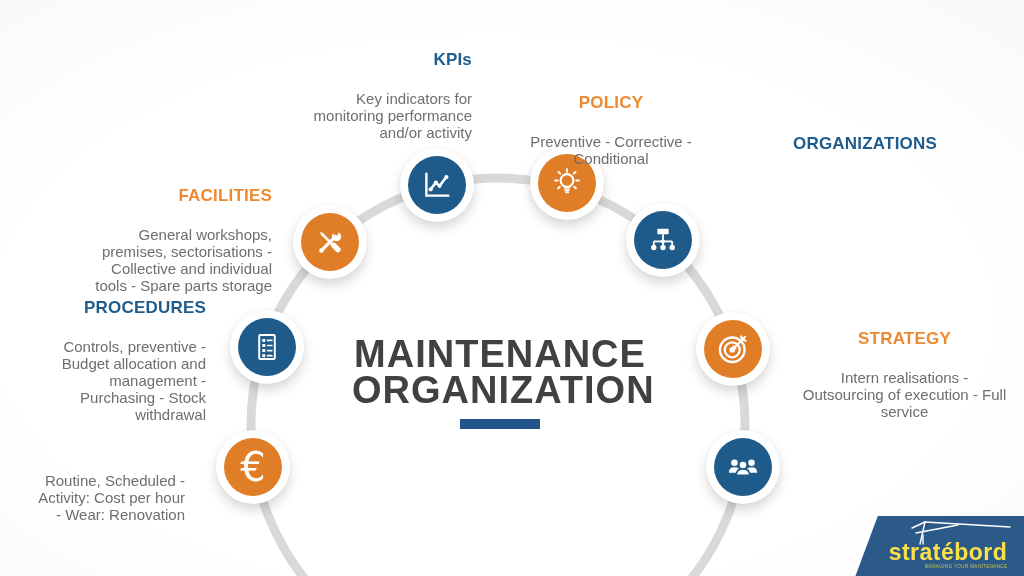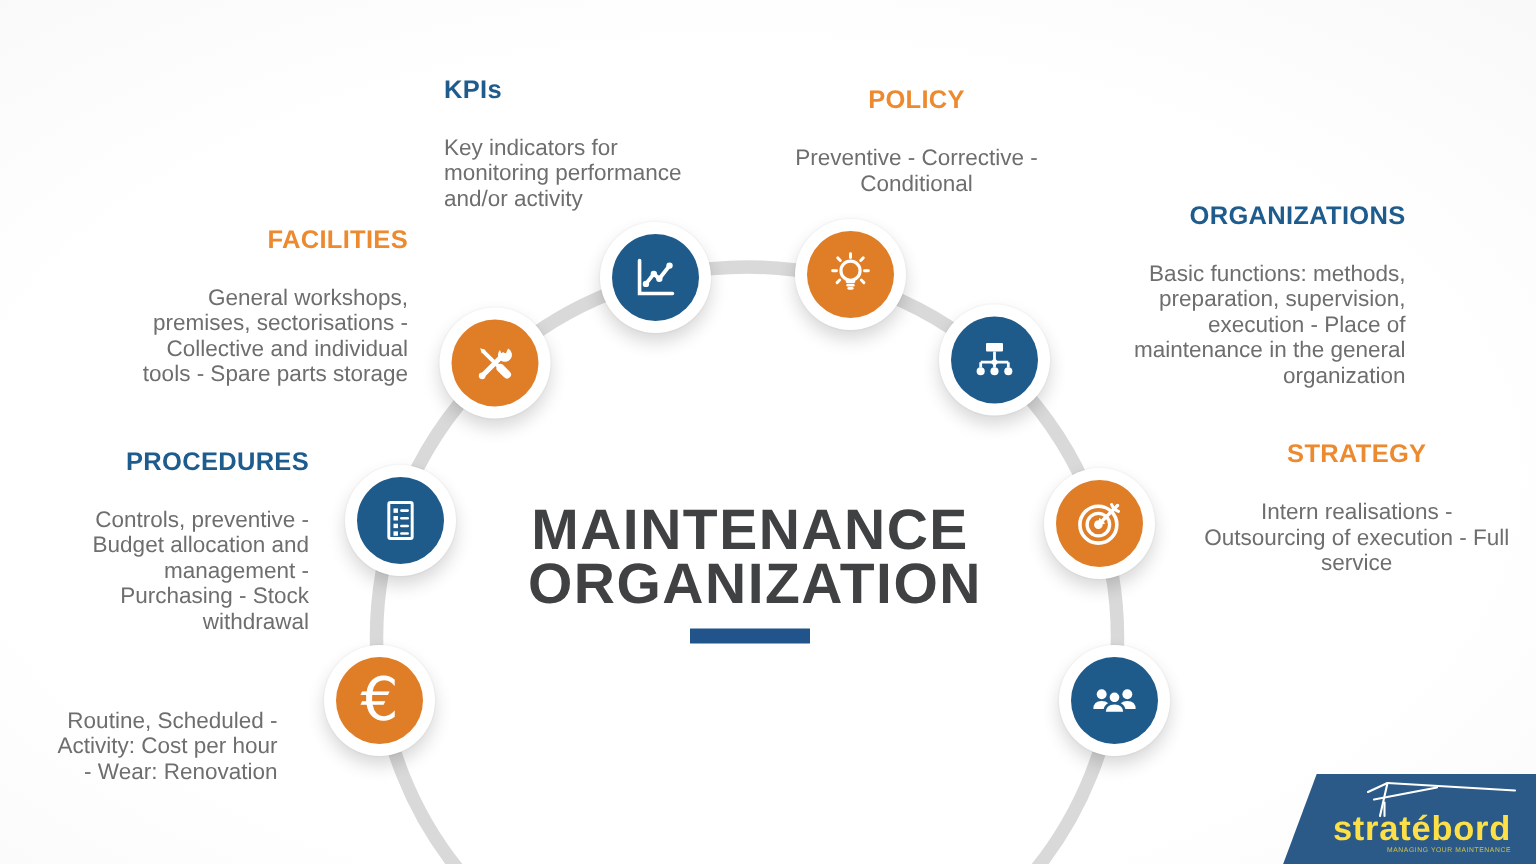--- a/index.html
+++ b/index.html
@@ -17,23 +17,23 @@
   .inner{width:58px;height:58px;border-radius:50%;display:flex;align-items:center;justify-content:center;}
   .inner.blue{background:var(--blue);}
   .inner.orange{background:var(--orange);}
   .glyph{display:flex;align-items:center;justify-content:center;}
   .glyph svg{display:block;}
   .euro-char{color:#fff;font-size:40px;font-weight:400;line-height:1;font-family:"DejaVu Sans",sans-serif;}
   
   .tb{position:absolute;z-index:3;}
   .hd{font-size:17px;font-weight:bold;letter-spacing:.2px;line-height:20px;margin-bottom:3px;}
   .hd.blue{color:var(--heading-blue);}
-  .hd.orange{color:var(--heading-orange);}
+  .hd.orange{color:var(--heading-orange);margin-top:36px;}
   .bd{font-size:15px;line-height:17px;color:var(--body-gray);margin-top:20px;}
-  .tb-kpis{left:296px;top:50px;width:176px;text-align:left;}
+  .tb-kpis{left:296px;top:50px;width:176px;text-align:right;}
   .tb-policy{left:520px;top:57px;width:182px;text-align:center;}
   .tb-organizations{left:737px;top:134px;width:200px;text-align:right;}
   .tb-strategy{left:802px;top:293px;width:205px;text-align:center;}
   .tb-skills{left:822px;top:426px;width:196px;text-align:left;}
   .tb-facilities{left:82px;top:150px;width:190px;text-align:right;}
   .tb-procedures{left:46px;top:298px;width:160px;text-align:right;}
   .tb-budget{left:35px;top:452px;width:150px;text-align:right;}
   
   .n-kpis{left:437px;top:185px;}
   .n-policy{left:567px;top:183px;}
@@ -75,21 +75,20 @@
   <div class="tb tb-kpis">
     <div class="hd blue">KPIs</div>
     <div class="bd">Key indicators for monitoring performance and/or activity</div>
   </div>
   <div class="tb tb-policy">
     <div class="hd orange">POLICY</div>
     <div class="bd">Preventive - Corrective - Conditional</div>
   </div>
   <div class="tb tb-organizations">
     <div class="hd blue">ORGANIZATIONS</div>
-    <div class="bd">Basic functions: methods, preparation, supervision, execution - Place of maintenance in the general organization</div>
   </div>
   <div class="tb tb-strategy">
     <div class="hd orange">STRATEGY</div>
     <div class="bd">Intern realisations - Outsourcing of execution - Full service</div>
   </div>
   <div class="tb tb-budget">
     <div class="bd">Routine, Scheduled - Activity: Cost per hour - Wear: Renovation</div>
   </div>
   <div class="tb tb-procedures">
     <div class="hd blue">PROCEDURES</div>

